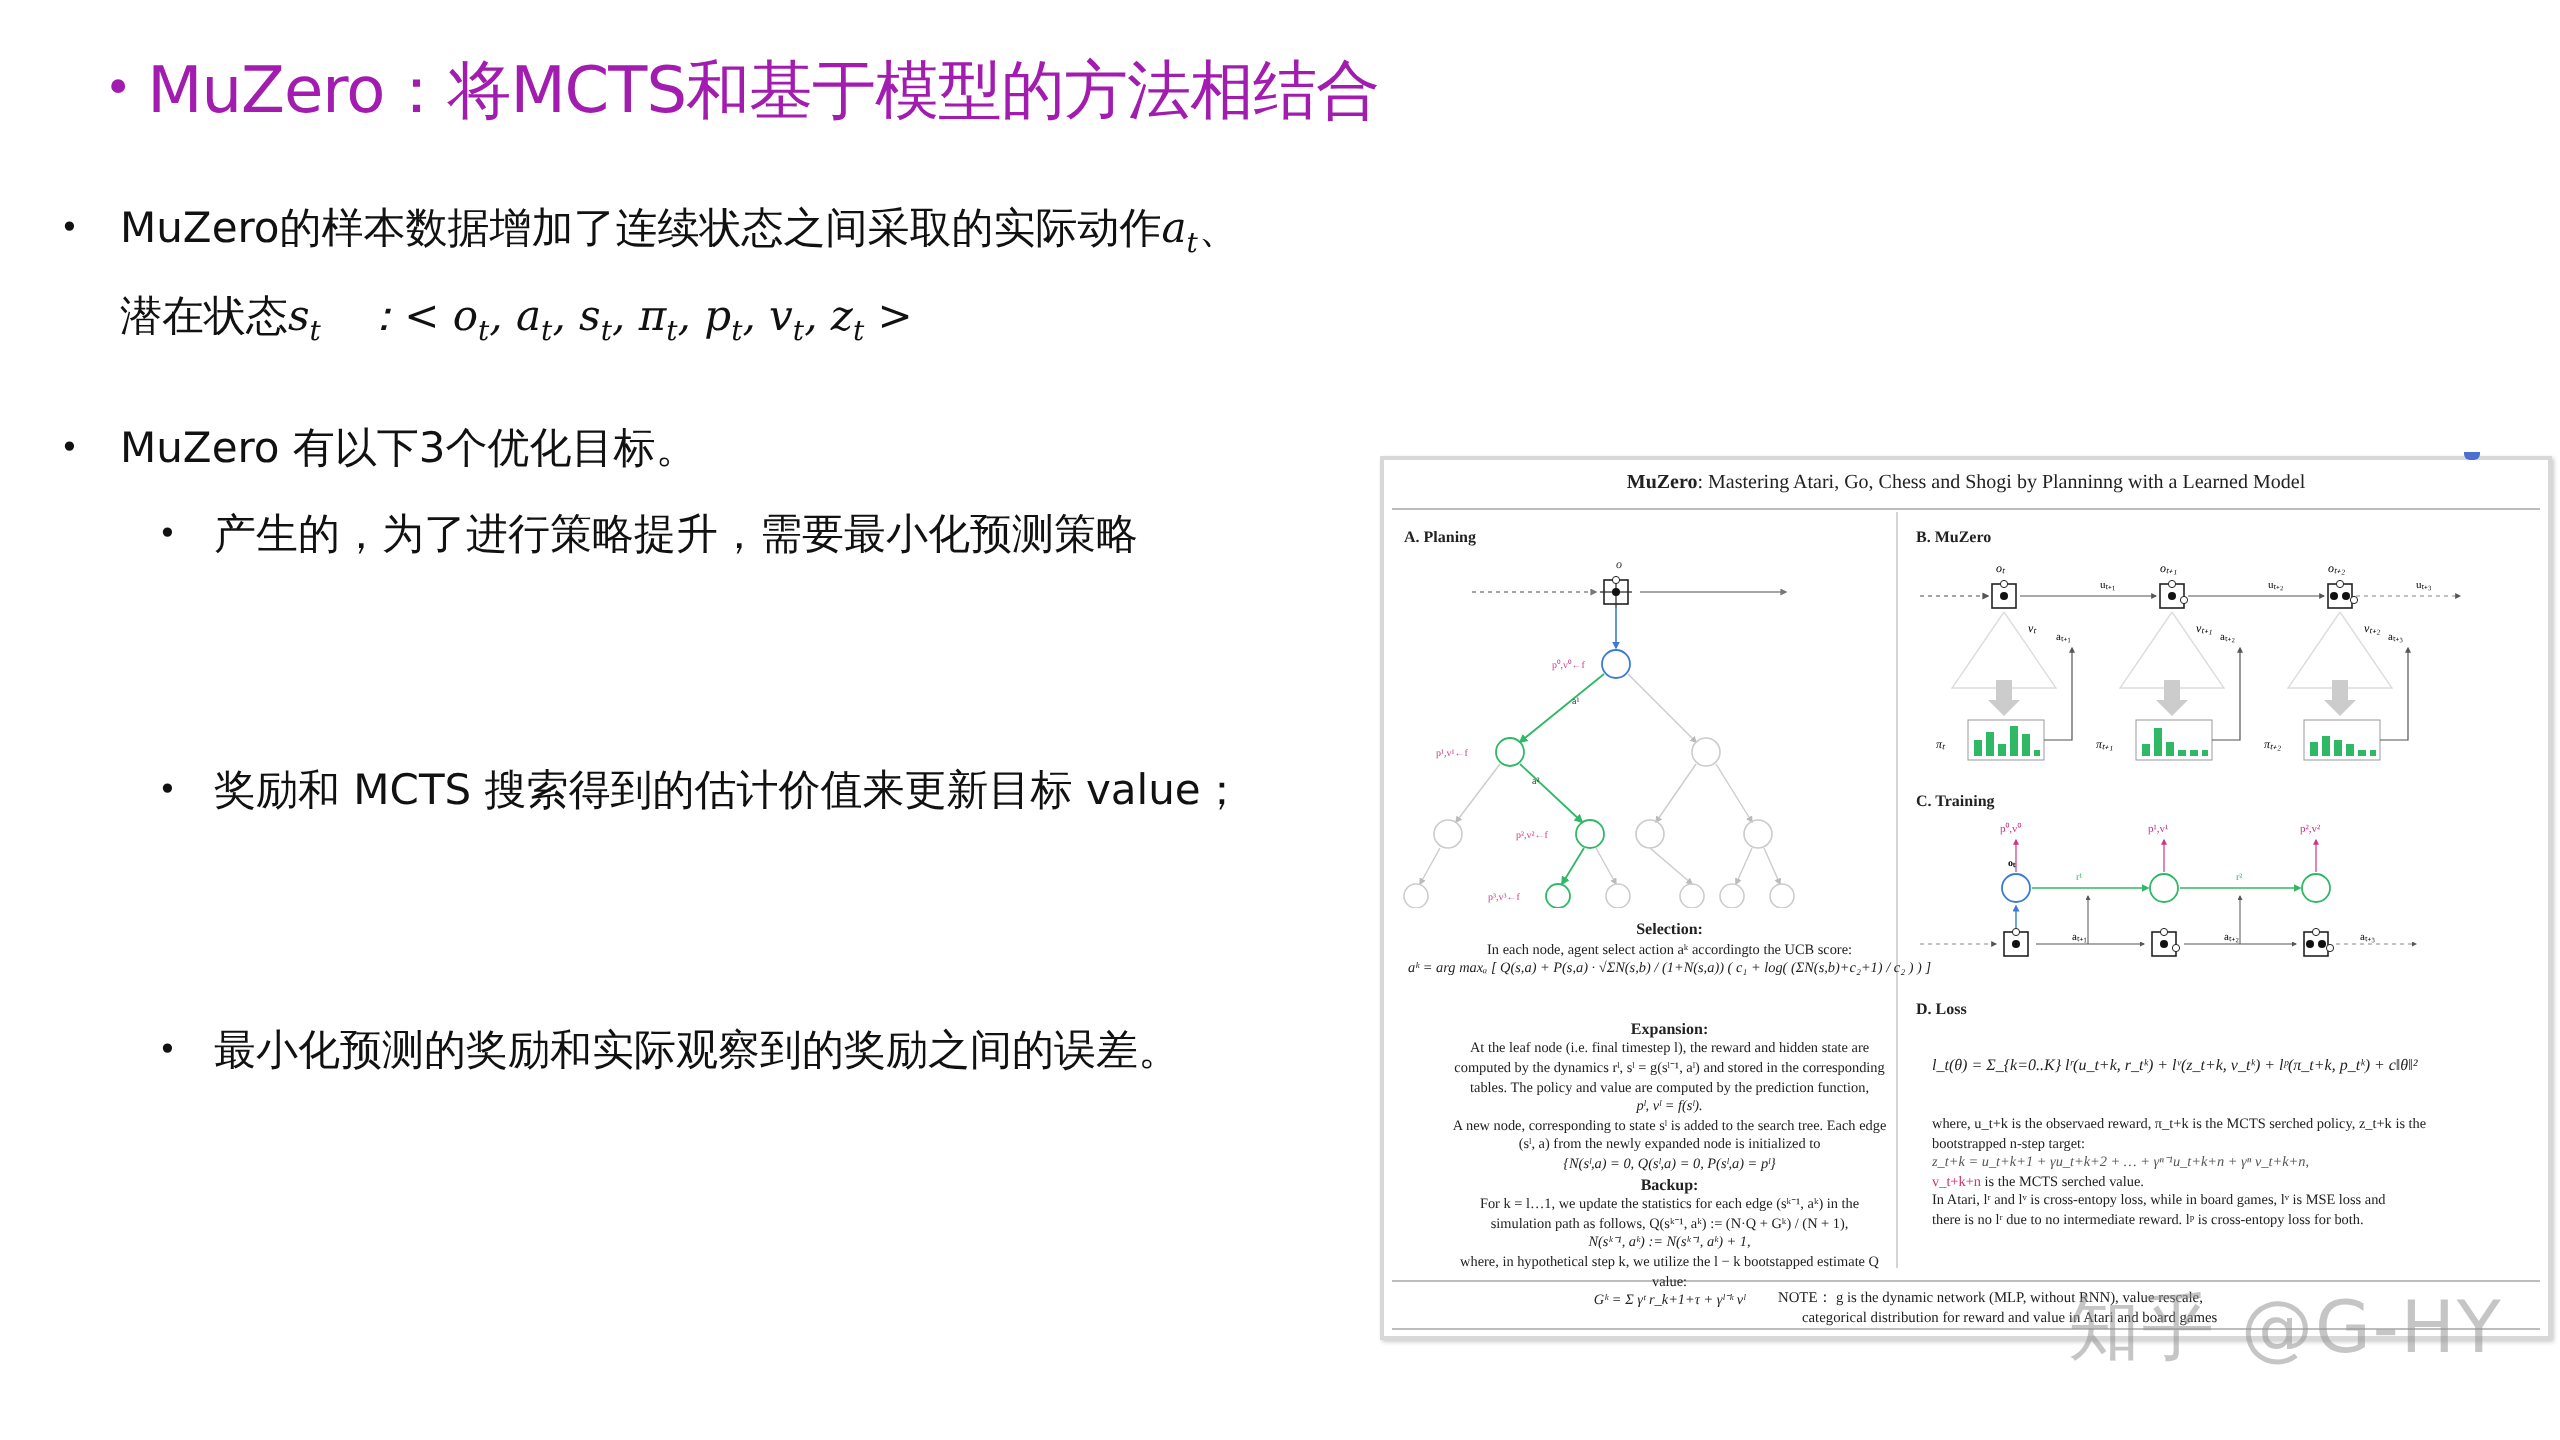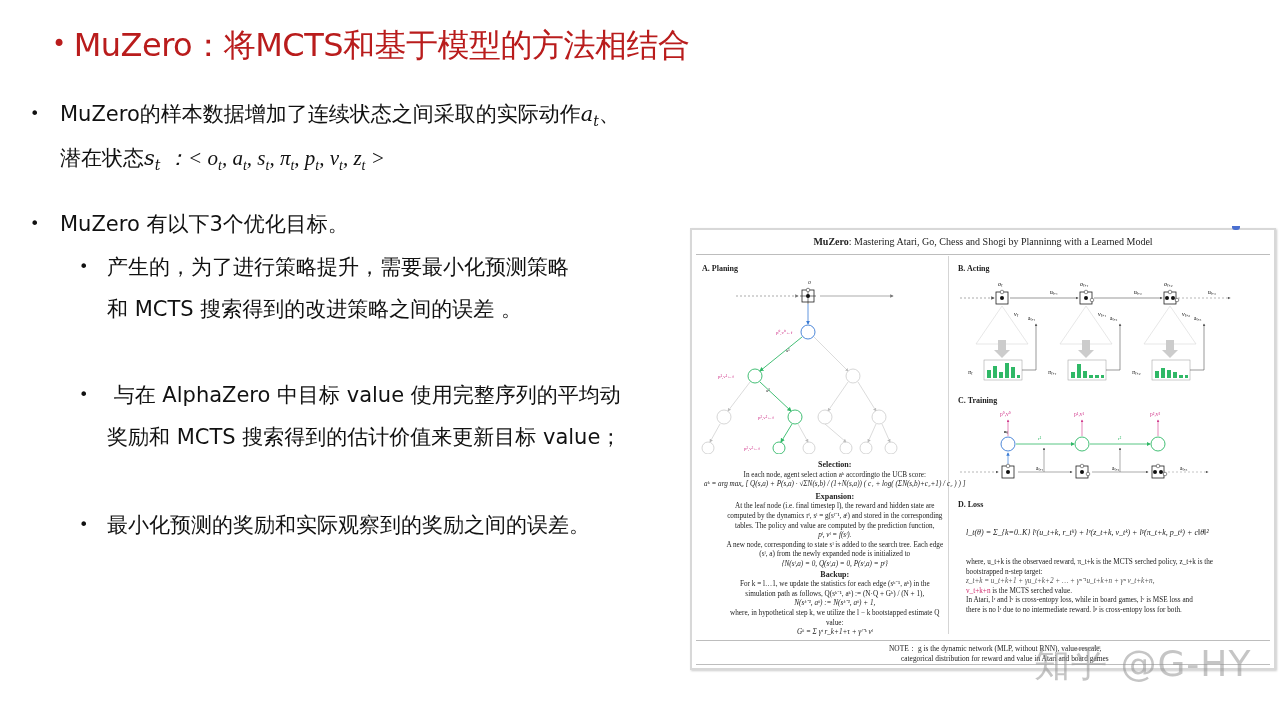--- a/index.html
+++ b/index.html
@@ -1,19 +1,19 @@
 <!DOCTYPE html>
 <html><head>
 <meta charset="utf-8">
 <style>
   * { box-sizing: border-box; margin: 0; padding: 0; }
   html, body { width: 1280px; height: 720px; background: #ffffff; overflow: hidden; }
   body { position: relative; font-family: "DejaVu Sans", sans-serif; color: #111; }
 
-  .slide-title { position: absolute; left: 52px; top: 24px; font-size: 32px; color: #b91c1c; white-space: nowrap; letter-spacing: -0.5px; }
+  .slide-title { position: absolute; left: 52px; top: 24px; font-size: 32px; color: #a21caf; white-space: nowrap; letter-spacing: -0.5px; }
   .slide-title .bullet { font-size: 24px; margin-right: 8px; vertical-align: 4px; }
 
   .b1 { position: absolute; font-size: 21px; line-height: 40px; white-space: nowrap; color: #111; }
   .b1 .dot { position: absolute; left: -30px; top: 0; font-size: 16px; }
   .math { font-family: "DejaVu Serif", serif; font-style: italic; }
   .math sub { font-size: 14px; }
 
   .b2 { position: absolute; left: 107px; font-size: 21px; line-height: 42px; white-space: nowrap; color: #111; }
   .b2 .dot { position: absolute; left: -28px; top: 0; font-size: 16px; }
 
@@ -40,37 +40,35 @@
   <div class="slide-title">
     <span class="bullet">•</span><span>MuZero：将MCTS和基于模型的方法相结合</span>
   </div>
 
   <div class="b1" style="left:60px; top:94px;">
     <span class="dot">•</span>
     <span>MuZero的样本数据增加了连续状态之间采取的实际动作</span><span class="math"><span>a</span><sub>t</sub></span><span>、</span>
   </div>
   <div class="b1" style="left:60px; top:138px;">
     <span>潜在状态</span><span class="math"><span>s</span><sub>t</sub></span>
-    <span class="math" style="font-family:Liberation Serif, serif;">：&lt; o<sub>t</sub>, a<sub>t</sub>, s<sub>t</sub>, π<sub>t</sub>, p<sub>t</sub>, v<sub>t</sub>, z<sub>t</sub> &gt;</span>
+    <span class="math" style="margin-left:14px;">：&lt; o<sub>t</sub>, a<sub>t</sub>, s<sub>t</sub>, π<sub>t</sub>, p<sub>t</sub>, v<sub>t</sub>, z<sub>t</sub> &gt;</span>
   </div>
 
   <div class="b1" style="left:60px; top:204px;">
     <span class="dot">•</span>
     <span>MuZero 有以下3个优化目标。</span>
   </div>
 
   <div class="b2" style="top:246px;">
     <span class="dot">•</span>
     <div>产生的，为了进行策略提升，需要最小化预测策略</div>
-    <div>和 MCTS 搜索得到的改进策略之间的误差 。</div>
   </div>
 
   <div class="b2" style="top:374px;">
     <span class="dot">•</span>
-    <div style="white-space:pre;"> 与在 AlphaZero 中目标 value 使用完整序列的平均动</div>
     <div>奖励和 MCTS 搜索得到的估计价值来更新目标 value；</div>
   </div>
 
   <div class="b2" style="top:504px;">
     <span class="dot">•</span>
     <div>最小化预测的奖励和实际观察到的奖励之间的误差。</div>
   </div>
 
   <div class="figure">
     <div class="fig-title"><b>MuZero</b><span>: Mastering Atari, Go, Chess and Shogi by Planninng with a Learned Model</span></div>
@@ -134,38 +132,38 @@
       <circle cx="148" cy="174" r="6" fill="none" stroke="#ccc" stroke-width="0.8"></circle>
       <circle cx="168" cy="174" r="6" fill="none" stroke="#ccc" stroke-width="0.8"></circle>
       <circle cx="193" cy="174" r="6" fill="none" stroke="#ccc" stroke-width="0.8"></circle>
       <text x="46" y="176" font-size="5" fill="#d0358a">p³,v³←f</text>
     </svg>
 
     <div class="fig-text" style="left:12px; top:230px;text-align:center;">
       <div><b>Selection:</b></div>
       <div>In each node, agent select action aᵏ accordingto the UCB score:</div>
       <div style="font-style:italic;">aᵏ = arg maxₐ [ Q(s,a) + P(s,a) · √ΣN(s,b) / (1+N(s,a)) ( c₁ + log( (ΣN(s,b)+c₂+1) / c₂ ) ) ]</div>
-      <div style="margin-top:2px;"><b>Expansion:</b></div>
+      <div style="margin-top:20px;"><b>Expansion:</b></div>
       <div>At the leaf node (i.e. final timestep l), the reward and hidden state are</div>
       <div>computed by the dynamics rˡ, sˡ = g(sˡ⁻¹, aˡ) and stored in the corresponding</div>
       <div>tables. The policy and value are computed by the prediction function,</div>
       <div style="font-style:italic;">pˡ, vˡ = f(sˡ).</div>
       <div>A new node, corresponding to state sˡ is added to the search tree. Each edge</div>
       <div>(sˡ, a) from the newly expanded node is initialized to</div>
       <div style="font-style:italic;">{N(sˡ,a) = 0, Q(sˡ,a) = 0, P(sˡ,a) = pˡ}</div>
       <div><b>Backup:</b></div>
       <div>For k = l…1, we update the statistics for each edge (sᵏ⁻¹, aᵏ) in the</div>
       <div>simulation path as follows, Q(sᵏ⁻¹, aᵏ) := (N·Q + Gᵏ) / (N + 1),</div>
       <div style="font-style:italic;">N(sᵏ⁻¹, aᵏ) := N(sᵏ⁻¹, aᵏ) + 1,</div>
       <div>where, in hypothetical step k, we utilize the l − k bootstapped estimate Q</div>
       <div>value:</div>
       <div style="font-style:italic;">Gᵏ = Σ γᵗ r_k+1+τ + γˡ⁻ᵏ vˡ</div>
     </div>
 
-    <div class="sec-label" style="left:266px; top:34px;">B. Acting</div>
+    <div class="sec-label" style="left:266px; top:34px;">B. MuZero</div>
     <svg style="position:absolute; left:266px; top:44px;" width="280" height="110" viewBox="0 0 280 110">
       <defs>
         <marker id="ak2" markerWidth="5" markerHeight="5" refX="4" refY="2.5" orient="auto">
             <path d="M0,0 L5,2.5 L0,5 z" fill="#555"></path>
           </marker>
       </defs>
       <line x1="2" y1="24" x2="36" y2="24" stroke="#888" stroke-width="0.7" stroke-dasharray="2,2" marker-end="url(#ak2)"></line>
       <g>
         <rect x="38" y="18" width="12" height="12" fill="none" stroke="#222" stroke-width="0.8"></rect>
         <circle cx="44" cy="24" r="2" fill="#111"></circle>

